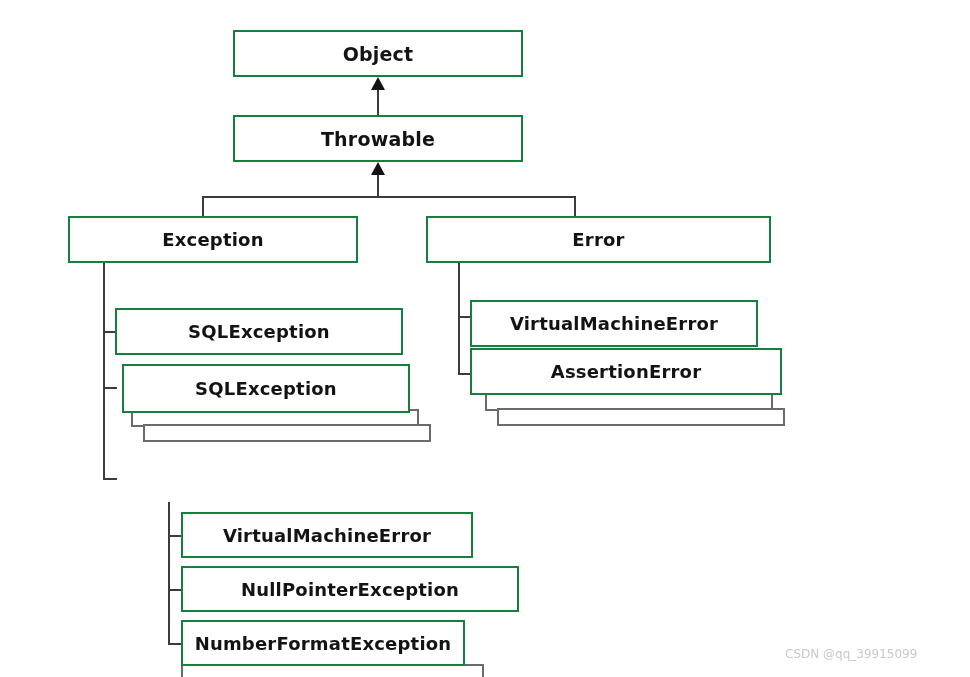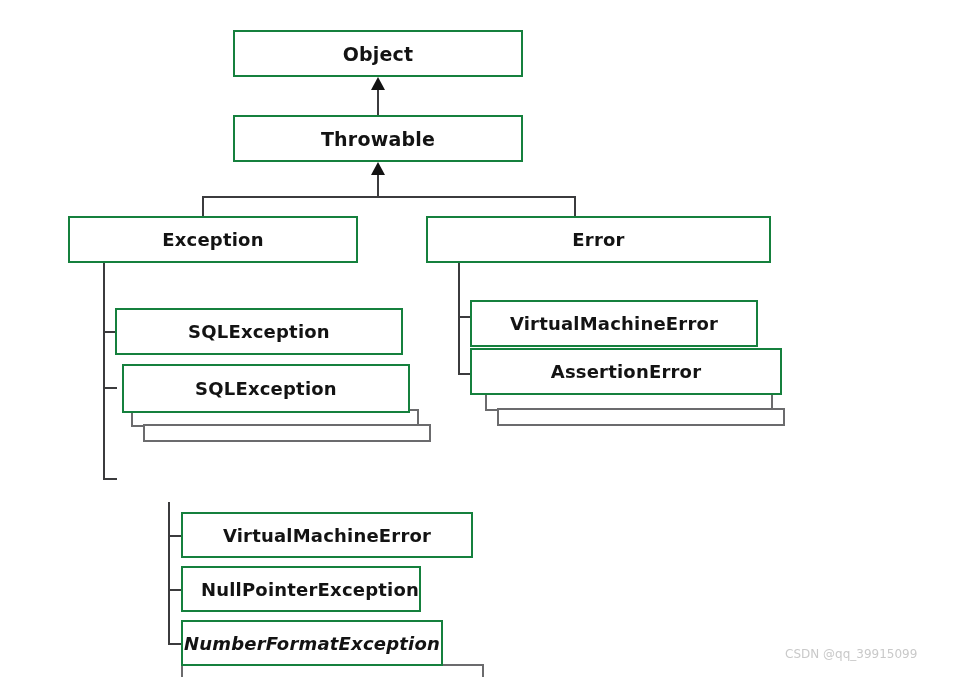--- a/index.html
+++ b/index.html
@@ -145,23 +145,23 @@
   </div>
 
   <div class="node lvl3" style="left:470px; top:348px; width:312px; height:47px;">
     <span class="label">AssertionError</span>
   </div>
 
   <div class="node lvl3" style="left:181px; top:512px; width:292px; height:46px;">
     <span class="label">VirtualMachineError</span>
   </div>
 
-  <div class="node lvl3" style="left:181px; top:566px; width:240px; height:46px;justify-content:flex-end;">
+  <div class="node lvl3" style="left:181px; top:566px; width:338px; height:46px;">
     <span class="label">NullPointerException</span>
   </div>
 
-  <div class="node lvl3" style="left:181px; top:620px; width:262px; height:46px;font-style:italic;">
+  <div class="node lvl3" style="left:181px; top:620px; width:284px; height:46px;">
     <span class="label">NumberFormatException</span>
   </div>
 
   <div id="watermark" style="left:785px; top:647px;">CSDN @qq_39915099</div>
 
 </div>
 
 </body></html>

